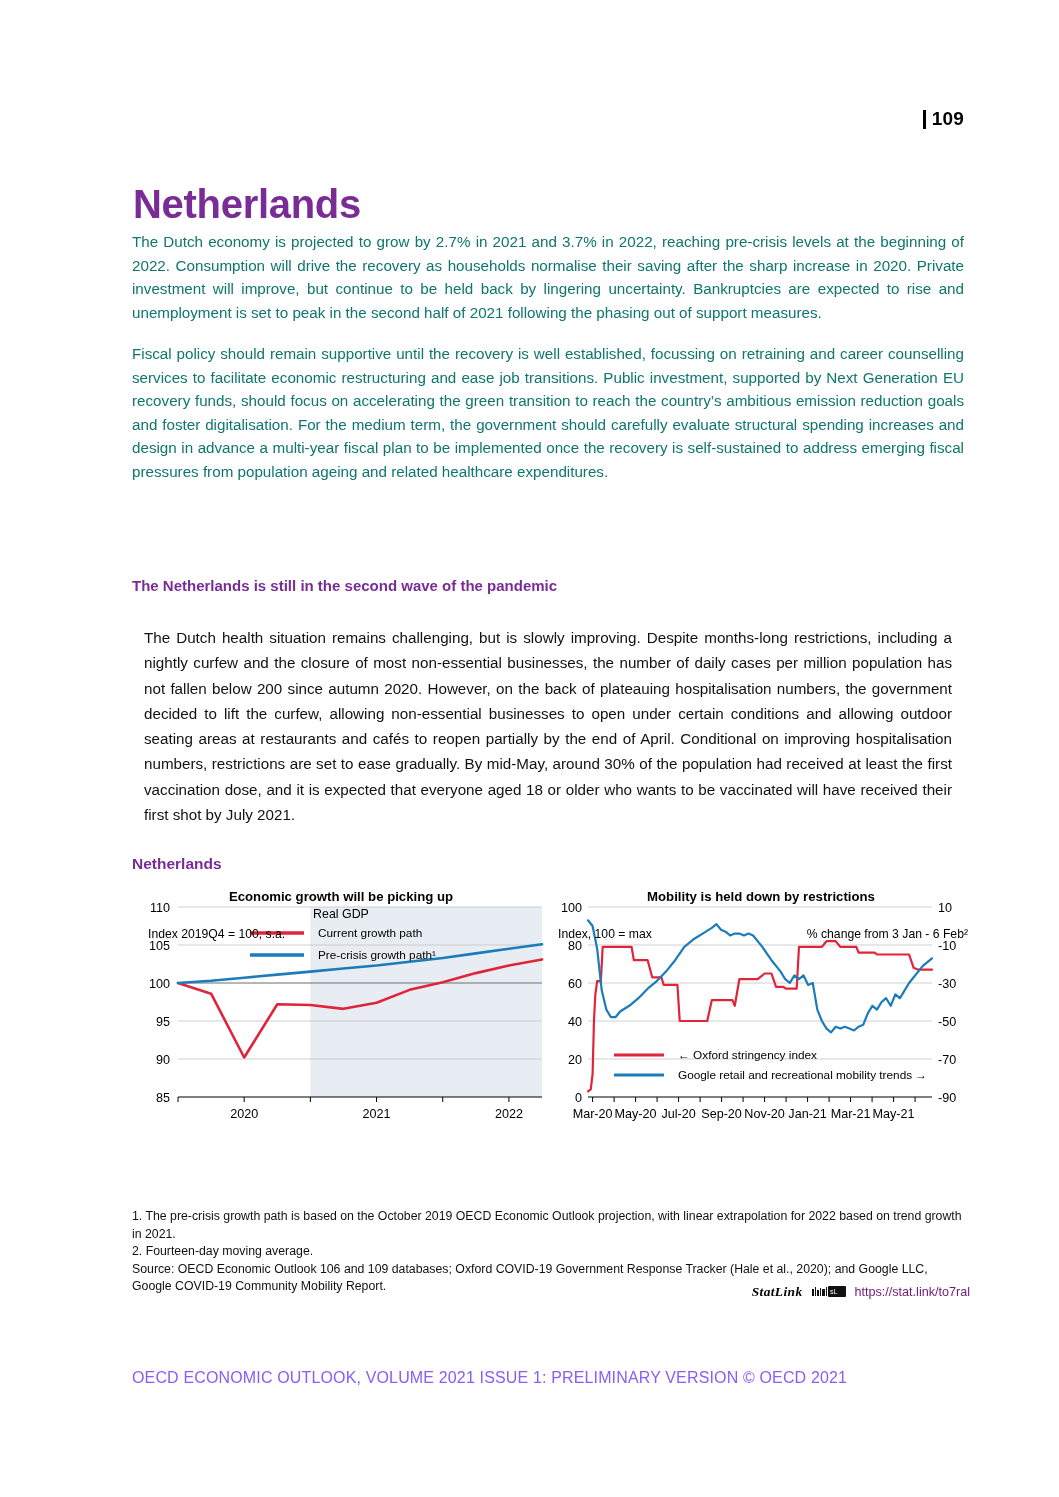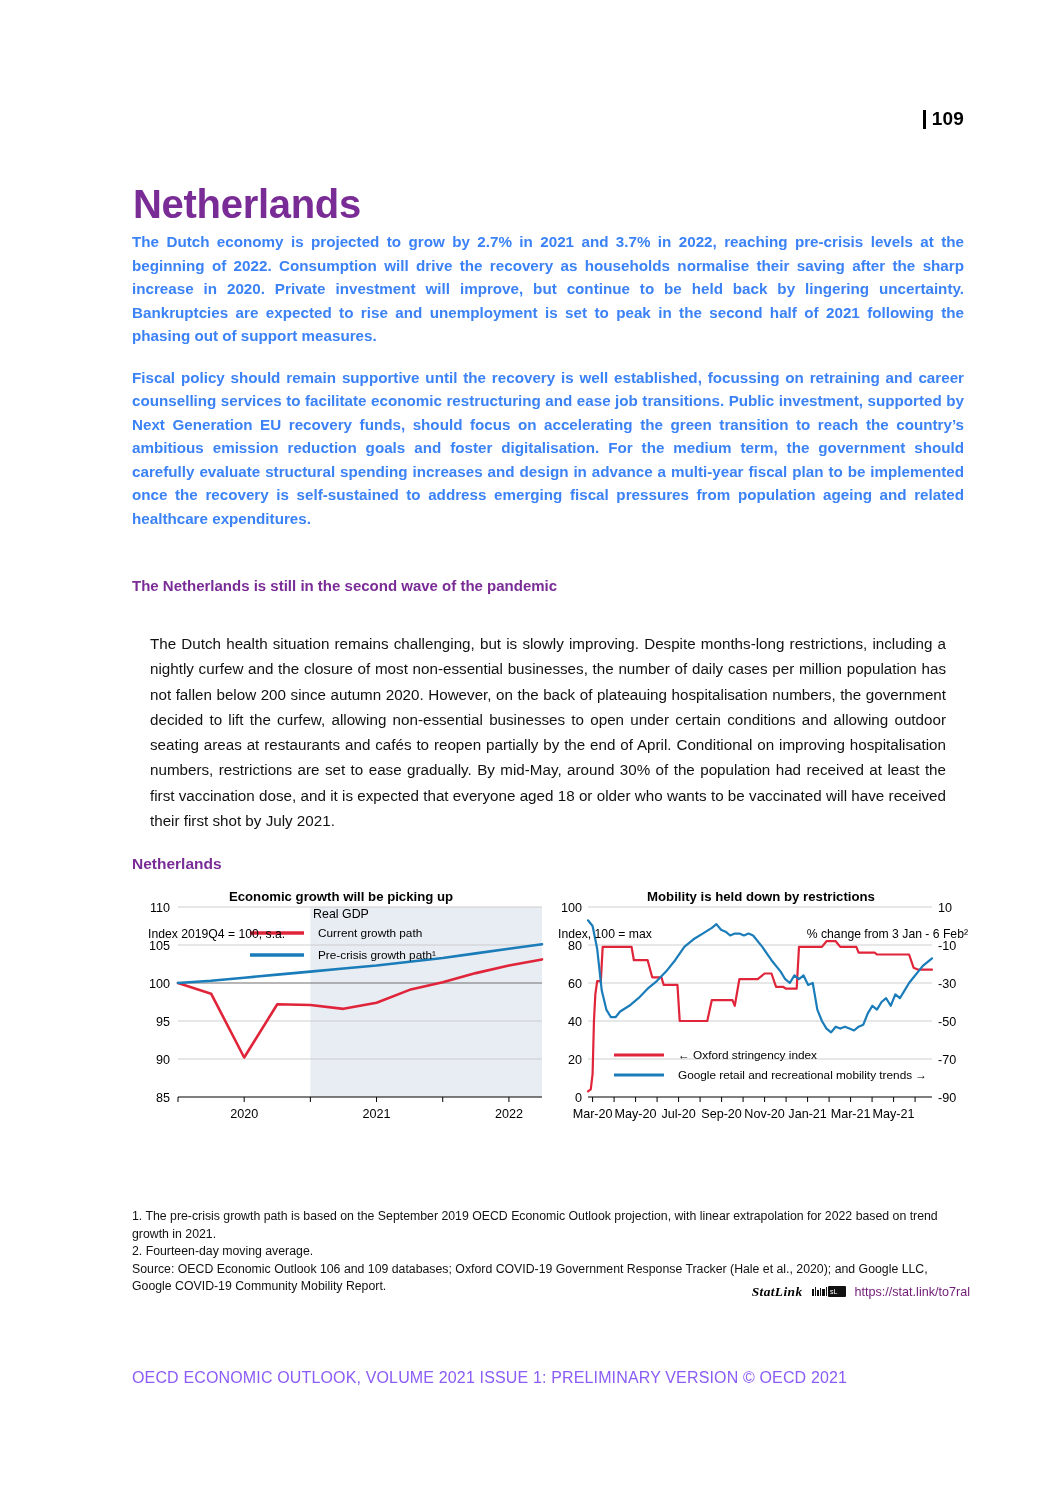--- a/index.html
+++ b/index.html
@@ -51,26 +51,25 @@
     letter-spacing: -0.3px;
   }
   
   .highlights {
     position: absolute;
     left: 114px;
     top: 230px;
     width: 832px;
   }
   .hl-para {
-    color: #3b82f6;
+    color: #0f766e;
     font-size: 15.2px;
     line-height: 23.5px;
     text-align: justify;
     margin: 0 0 18px 0;
-    font-weight: bold;
   }
   
   .section-heading {
     position: absolute;
     left: 114px;
     top: 565px;
     font-size: 15px;
     font-weight: bold;
     color: #7A2C96;
   }
@@ -79,21 +78,21 @@
     position: absolute;
     left: 114px;
     top: 613px;
     width: 832px;
   }
   .body-para {
     color: #111;
     font-size: 15.2px;
     line-height: 25.3px;
     text-align: justify;
-    margin: 18px;
+    margin: 12px;
   }
   
   .figure-label {
     position: absolute;
     left: 114px;
     top: 855px;
     font-size: 15.5px;
     font-weight: bold;
     color: #7A2C96;
   }
@@ -298,21 +297,21 @@
           <path d="M36.00 35.30 L40.59 41.00 L45.17 63.80 L49.76 105.60 L54.35 124.60 L58.93 132.20 L63.52 132.20 L68.11 126.50 L77.28 120.80 L86.45 113.20 L95.63 103.70 L104.80 96.10 L113.97 86.60 L123.15 75.20 L132.32 61.90 L141.49 54.30 L150.67 48.60 L159.84 42.90 L164.43 39.10 L169.01 44.80 L173.60 46.70 L178.19 50.50 L182.77 48.60 L187.36 48.60 L191.95 50.50 L196.53 48.60 L201.12 50.50 L210.29 61.90 L219.47 75.20 L228.64 86.60 L233.23 94.20 L237.81 98.00 L242.40 90.40 L246.99 94.20 L251.57 90.40 L256.16 99.90 L260.75 98.00 L265.33 124.60 L269.92 136.00 L274.51 143.60 L279.09 147.40 L283.68 141.70 L288.27 143.60 L292.85 141.70 L297.44 143.60 L302.03 145.50 L306.61 141.70 L311.20 139.80 L315.79 128.40 L320.37 120.80 L324.96 124.60 L329.55 117.00 L334.13 113.20 L338.72 120.80 L343.31 109.40 L347.89 113.20 L352.48 105.60 L357.07 98.00 L361.65 92.30 L366.24 86.60 L370.83 80.90 L375.41 77.10 L380.00 73.30" fill="none" stroke="#1A7CB8" stroke-width="2.2" stroke-linejoin="round" stroke-linecap="round"></path>
           <line x1="62" y1="170" x2="112" y2="170" stroke="#E0253A" stroke-width="3.2"></line>
           <text x="126" y="174.2" class="leg-lbl">← Oxford stringency index</text>
           <line x1="62" y1="190" x2="112" y2="190" stroke="#1A7CB8" stroke-width="3.2"></line>
           <text x="126" y="194.2" class="leg-lbl">Google retail and recreational mobility trends →</text>
         </svg>
     </div>
   </div>
 
   <div class="notes">
-    <p class="note-line">1. The pre-crisis growth path is based on the September 2019 OECD Economic Outlook projection, with linear extrapolation for 2022 based on trend growth in 2021.</p>
+    <p class="note-line">1. The pre-crisis growth path is based on the October 2019 OECD Economic Outlook projection, with linear extrapolation for 2022 based on trend growth in 2021.</p>
     <p class="note-line">2. Fourteen-day moving average.</p>
     <p class="note-line">Source: OECD Economic Outlook 106 and 109 databases; Oxford COVID-19 Government Response Tracker (Hale et al., 2020); and Google LLC, Google COVID-19 Community Mobility Report.</p>
   </div>
 
   <div class="statlink">
     <span class="statlink-word">StatLink</span>
     <svg width="34" height="13" viewBox="0 0 34 13">
       <g fill="#111">
         <rect x="0" y="3" width="2" height="7"></rect>
           <rect x="3" y="1" width="1" height="9"></rect>

